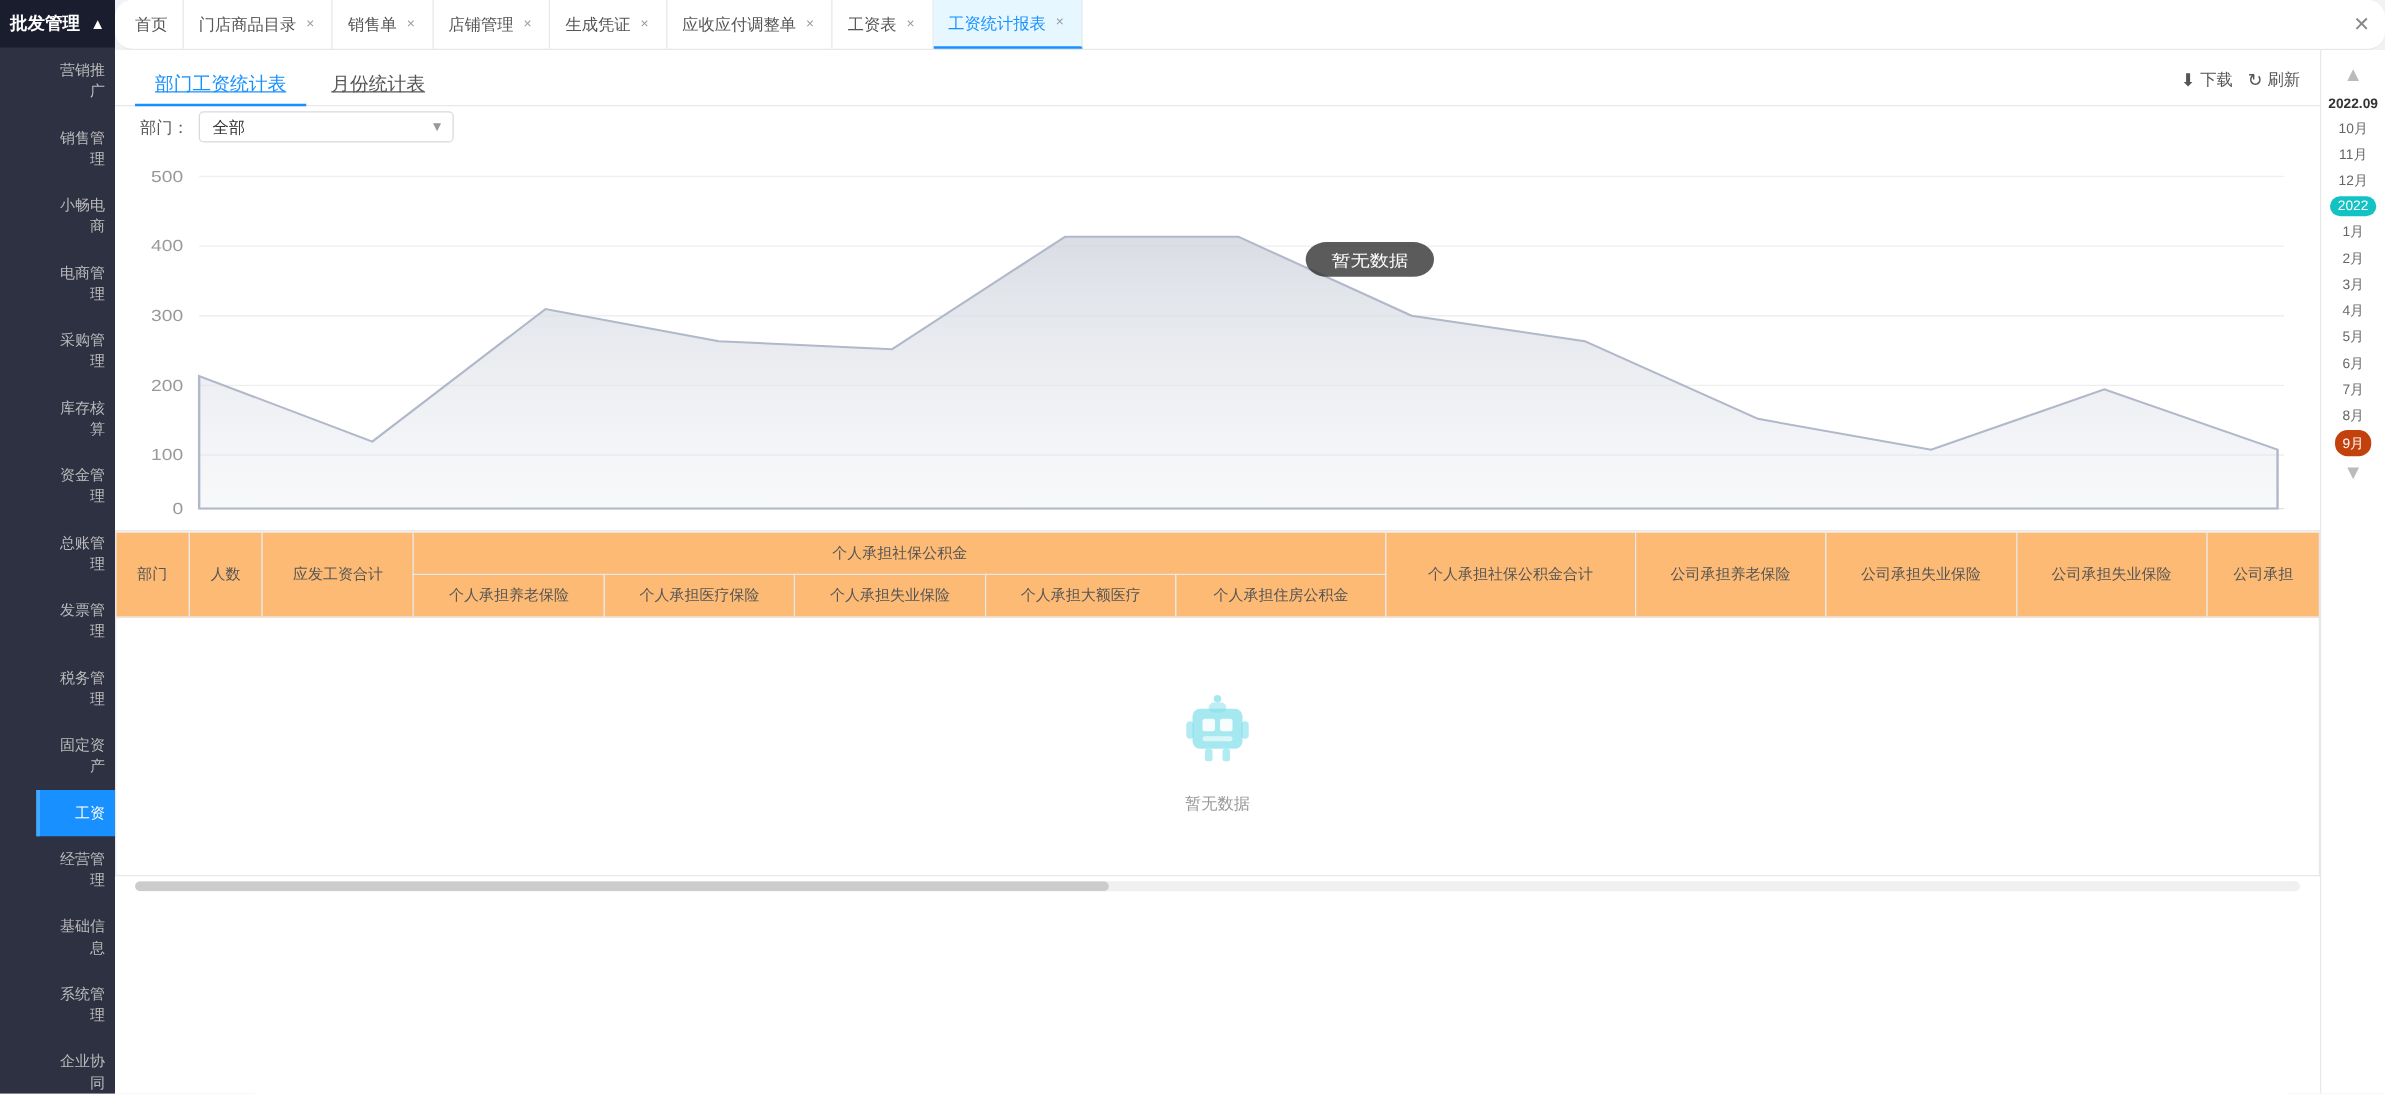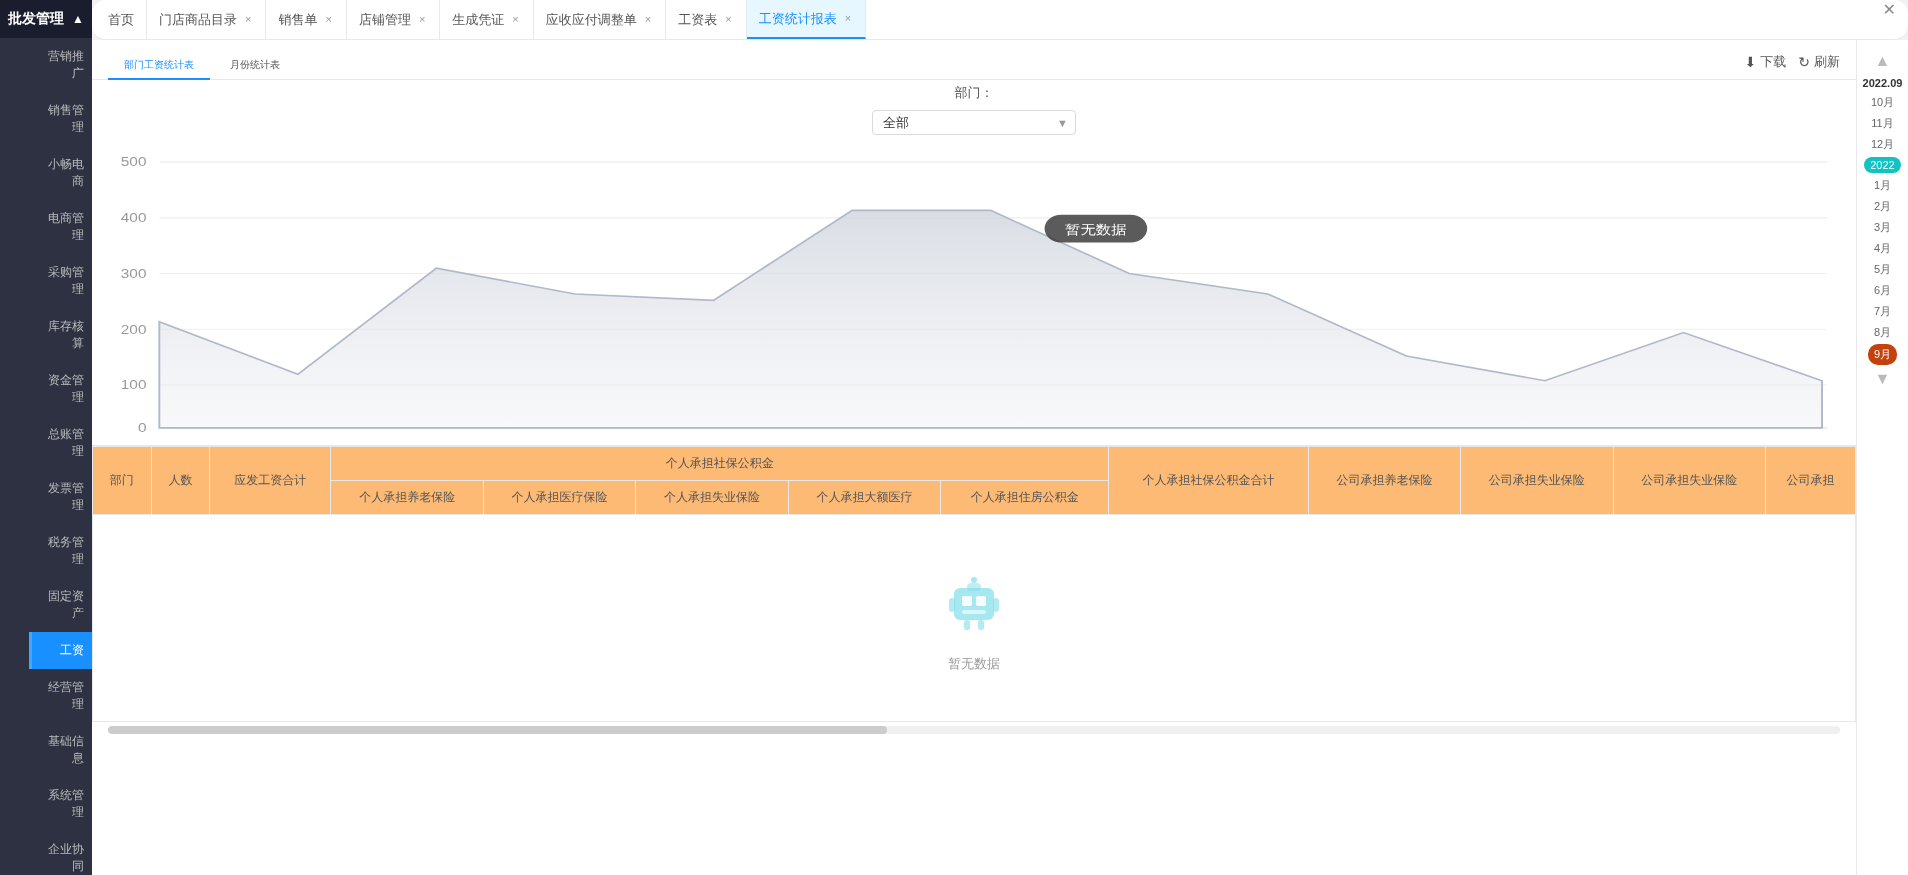--- a/index.html
+++ b/index.html
@@ -49,20 +49,21 @@
       flex: 1;
       display: flex;
       flex-direction: column;
       overflow: hidden;
     }
 
     
     .tab-bar {
       background: #fff;
       display: flex;
+      align-items: center;
       border-bottom: 1px solid #e8e8e8;
       height: 40px;
       padding: 0 4px;
       flex-shrink: 0;
       border-radius: 14px;
     }
     .tab-item {
       display: flex;
       align-items: center;
       padding: 0 12px;
@@ -109,25 +110,26 @@
     
     .sub-tabs {
       display: flex;
       align-items: center;
       padding: 12px 16px 0;
       border-bottom: 1px solid #e8e8e8;
       gap: 4px;
     }
     .sub-tab {
       padding: 6px 16px;
-      font-size: 10px;
+      font-size: 15px;
       cursor: pointer;
       color: #555;
       border-bottom: 2px solid transparent;
       margin-bottom: -1px;
+      text-decoration: underline;
     }
     .sub-tab.active { color: #1890ff; border-bottom-color: #1890ff; }
     .toolbar-right {
       margin-left: auto;
       display: flex;
       gap: 12px;
     }
     .toolbar-btn {
       display: flex;
       align-items: center;
@@ -137,21 +139,20 @@
       font-size: 13px;
     }
 
     
     .filter-row {
       display: flex;
       align-items: center;
       padding: 4px 20px 10px;
       gap: 8px;
       flex-shrink: 0;
-      flex-direction: column;
     }
     .filter-label { color: #555; font-size: 13px; }
     .filter-select {
       border: 1px solid #d9d9d9;
       border-radius: 4px;
       padding: 4px 28px 4px 10px;
       font-size: 13px;
       color: #333;
       background: #fff;
       appearance: none;

